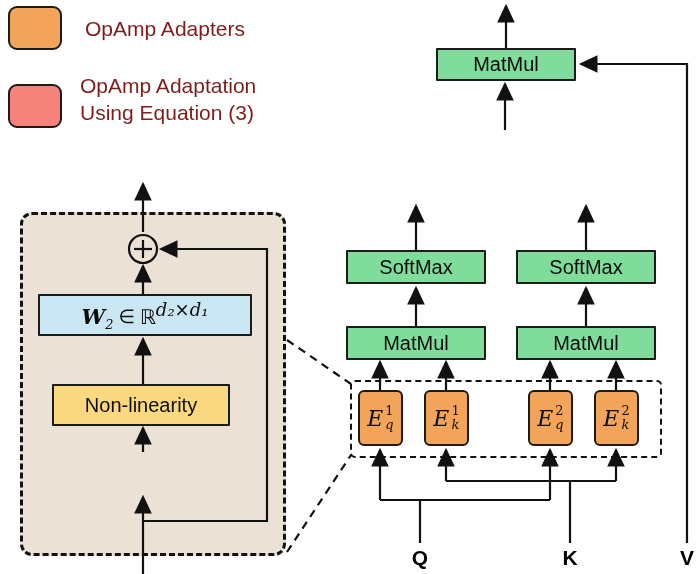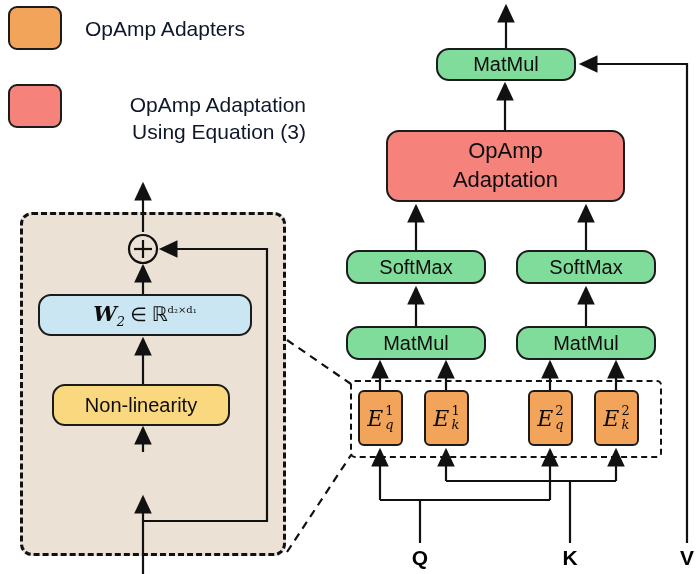--- a/index.html
+++ b/index.html
@@ -7,21 +7,21 @@
   body{width:698px;height:574px;position:relative;font-family:"Liberation Sans",sans-serif;overflow:hidden}
   .stage{position:absolute;left:0;top:0;width:698px;height:574px}
 
   .overlay{position:absolute;left:0;top:0;z-index:6;pointer-events:none}
 
   .dashed{position:absolute;border:3px dashed #111;z-index:1}
   .left-module{left:20px;top:212px;width:266px;height:344px;border-radius:12px;background:var(--module-beige,#EBE1D5)}
   .adapter-region{left:350px;top:380px;width:312px;height:78px;border-width:2px;border-radius:5px;background:transparent}
 
   .node{position:absolute;display:flex;align-items:center;justify-content:center;
-        border:2px solid #1b1b1b;border-radius:13px;color:#0d0d0d;z-index:3;
+        border:2px solid #1b1b1b;border-radius:1px;color:#0d0d0d;z-index:3;
         font-size:20px;text-align:center}
   .green{background:var(--op-green,#7FDC9A)}
   .orange{background:var(--adapter-orange,#F2A45A)}
   .redbox{background:var(--adaptation-red,#F5837C);flex-direction:column;font-size:22px;line-height:1.3}
   .blue{background:var(--weight-blue,#CBE6F3)}
   .yellow{background:var(--nonlin-yellow,#FAD87F)}
 
   .pos-w2{left:38px;top:294px;width:214px;height:42px}
   .pos-nl{left:52px;top:384px;width:178px;height:42px}
   .pos-w1{left:38px;top:452px;width:214px;height:42px}
@@ -35,35 +35,35 @@
 
   .ebox{width:45px;height:56px;border-radius:6px}
   .pos-e1{left:358px;top:390px}
   .pos-e2{left:424px;top:390px}
   .pos-e3{left:528px;top:390px}
   .pos-e4{left:594px;top:390px}
 
   .swatch{position:absolute;width:54px;height:44px;border:2px solid #1b1b1b;border-radius:9px;z-index:3}
   .pos-sw-orange{left:8px;top:6px;background:var(--adapter-orange,#F2A45A)}
   .pos-sw-red{left:8px;top:84px;background:var(--adaptation-red,#F5837C)}
-  .legend-text{position:absolute;color:#0f172a;font-size:21px;z-index:3}
+  .legend-text{position:absolute;color:#7f1d1d;font-size:21px;z-index:3}
   .pos-lg1{left:85px;top:17px}
-  .pos-lg2{left:80px;top:91px;width:226px;text-align:right;line-height:27px}
+  .pos-lg2{left:80px;top:72px;width:226px;text-align:left;line-height:27px}
 
   .io-label{position:absolute;font-weight:700;font-size:21px;color:#000;text-align:center;z-index:3}
   .pos-q{left:400px;top:546px;width:40px}
   .pos-k{left:550px;top:546px;width:40px}
   .pos-v{left:672px;top:546px;width:30px}
 
   
   .wsym{font-family:"DejaVu Serif",serif;font-style:italic;font-weight:700;font-size:21px}
   .msub{font-family:"DejaVu Serif",serif;font-style:italic;font-size:13px}
   .mrel{font-family:"DejaVu Sans",sans-serif;font-size:19px;margin:0 5px}
   .mset{font-family:"DejaVu Sans",sans-serif;font-size:20px}
-  .msup{font-family:"DejaVu Serif",serif;font-size:10px}
+  .msup{font-family:"DejaVu Serif",serif;font-style:italic;font-size:18px}
   .esym{font-family:"DejaVu Serif",serif;font-style:italic;font-size:22px}
   .stack{display:inline-flex;flex-direction:column;align-items:flex-start;margin-left:2px;line-height:1.05}
   .s-sup{font-family:"DejaVu Serif",serif;font-size:13px}
   .s-sub{font-family:"DejaVu Serif",serif;font-style:italic;font-size:13px}
 </style>
 </head>
 <body>
 
 <div class="stage">
 
@@ -81,24 +81,20 @@
     <span>
       <span class="wsym">W</span><sub class="msub">2</sub><span class="mrel">∈</span><span class="mset">ℝ</span><sup class="msup">d₂×d₁</sup>
     </span>
   </div>
 
   <div class="node yellow pos-nl">Non-linearity</div>
 
 
   <div class="node green pos-matmul-top">MatMul</div>
 
-  <div class="node redbox pos-red">
-    <div>OpAmp</div>
-    <div>Adaptation</div>
-  </div>
 
   <div class="node green pos-softmax-l">SoftMax</div>
   <div class="node green pos-softmax-r">SoftMax</div>
   <div class="node green pos-matmul-l">MatMul</div>
   <div class="node green pos-matmul-r">MatMul</div>
 
   <div class="dashed adapter-region"></div>
 
   <div class="node orange ebox pos-e1">
     <span class="esym">E</span>

